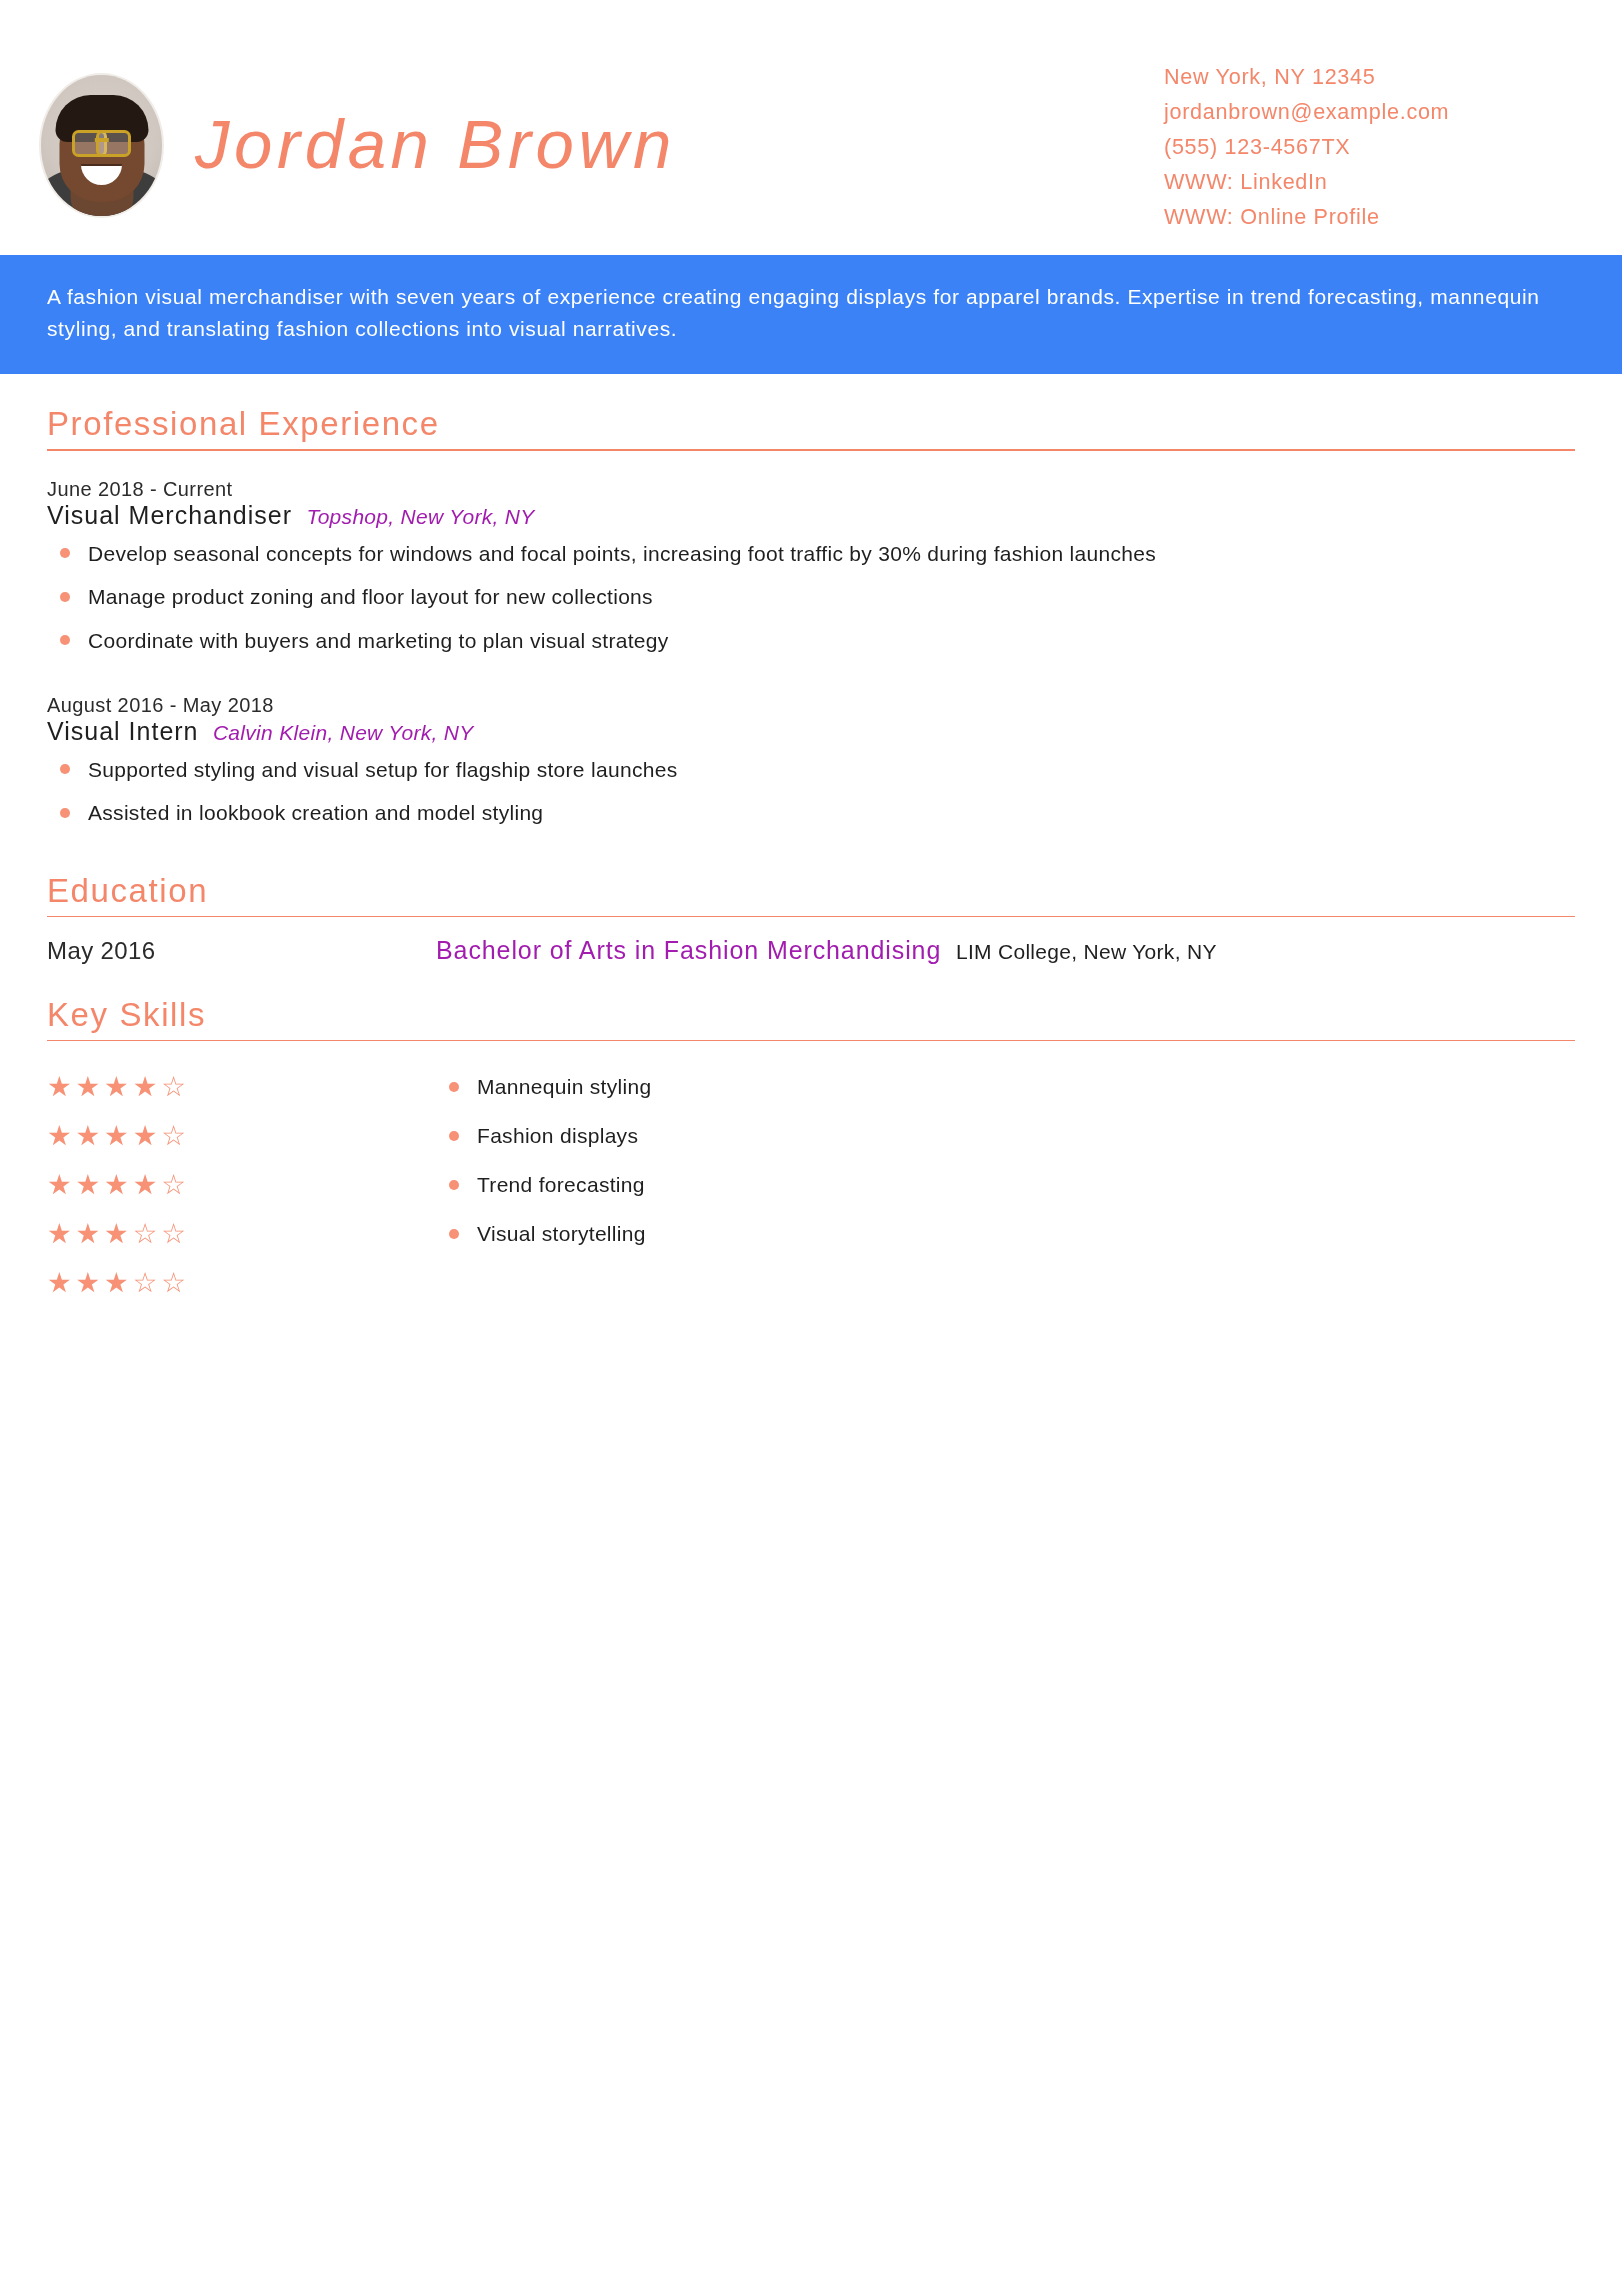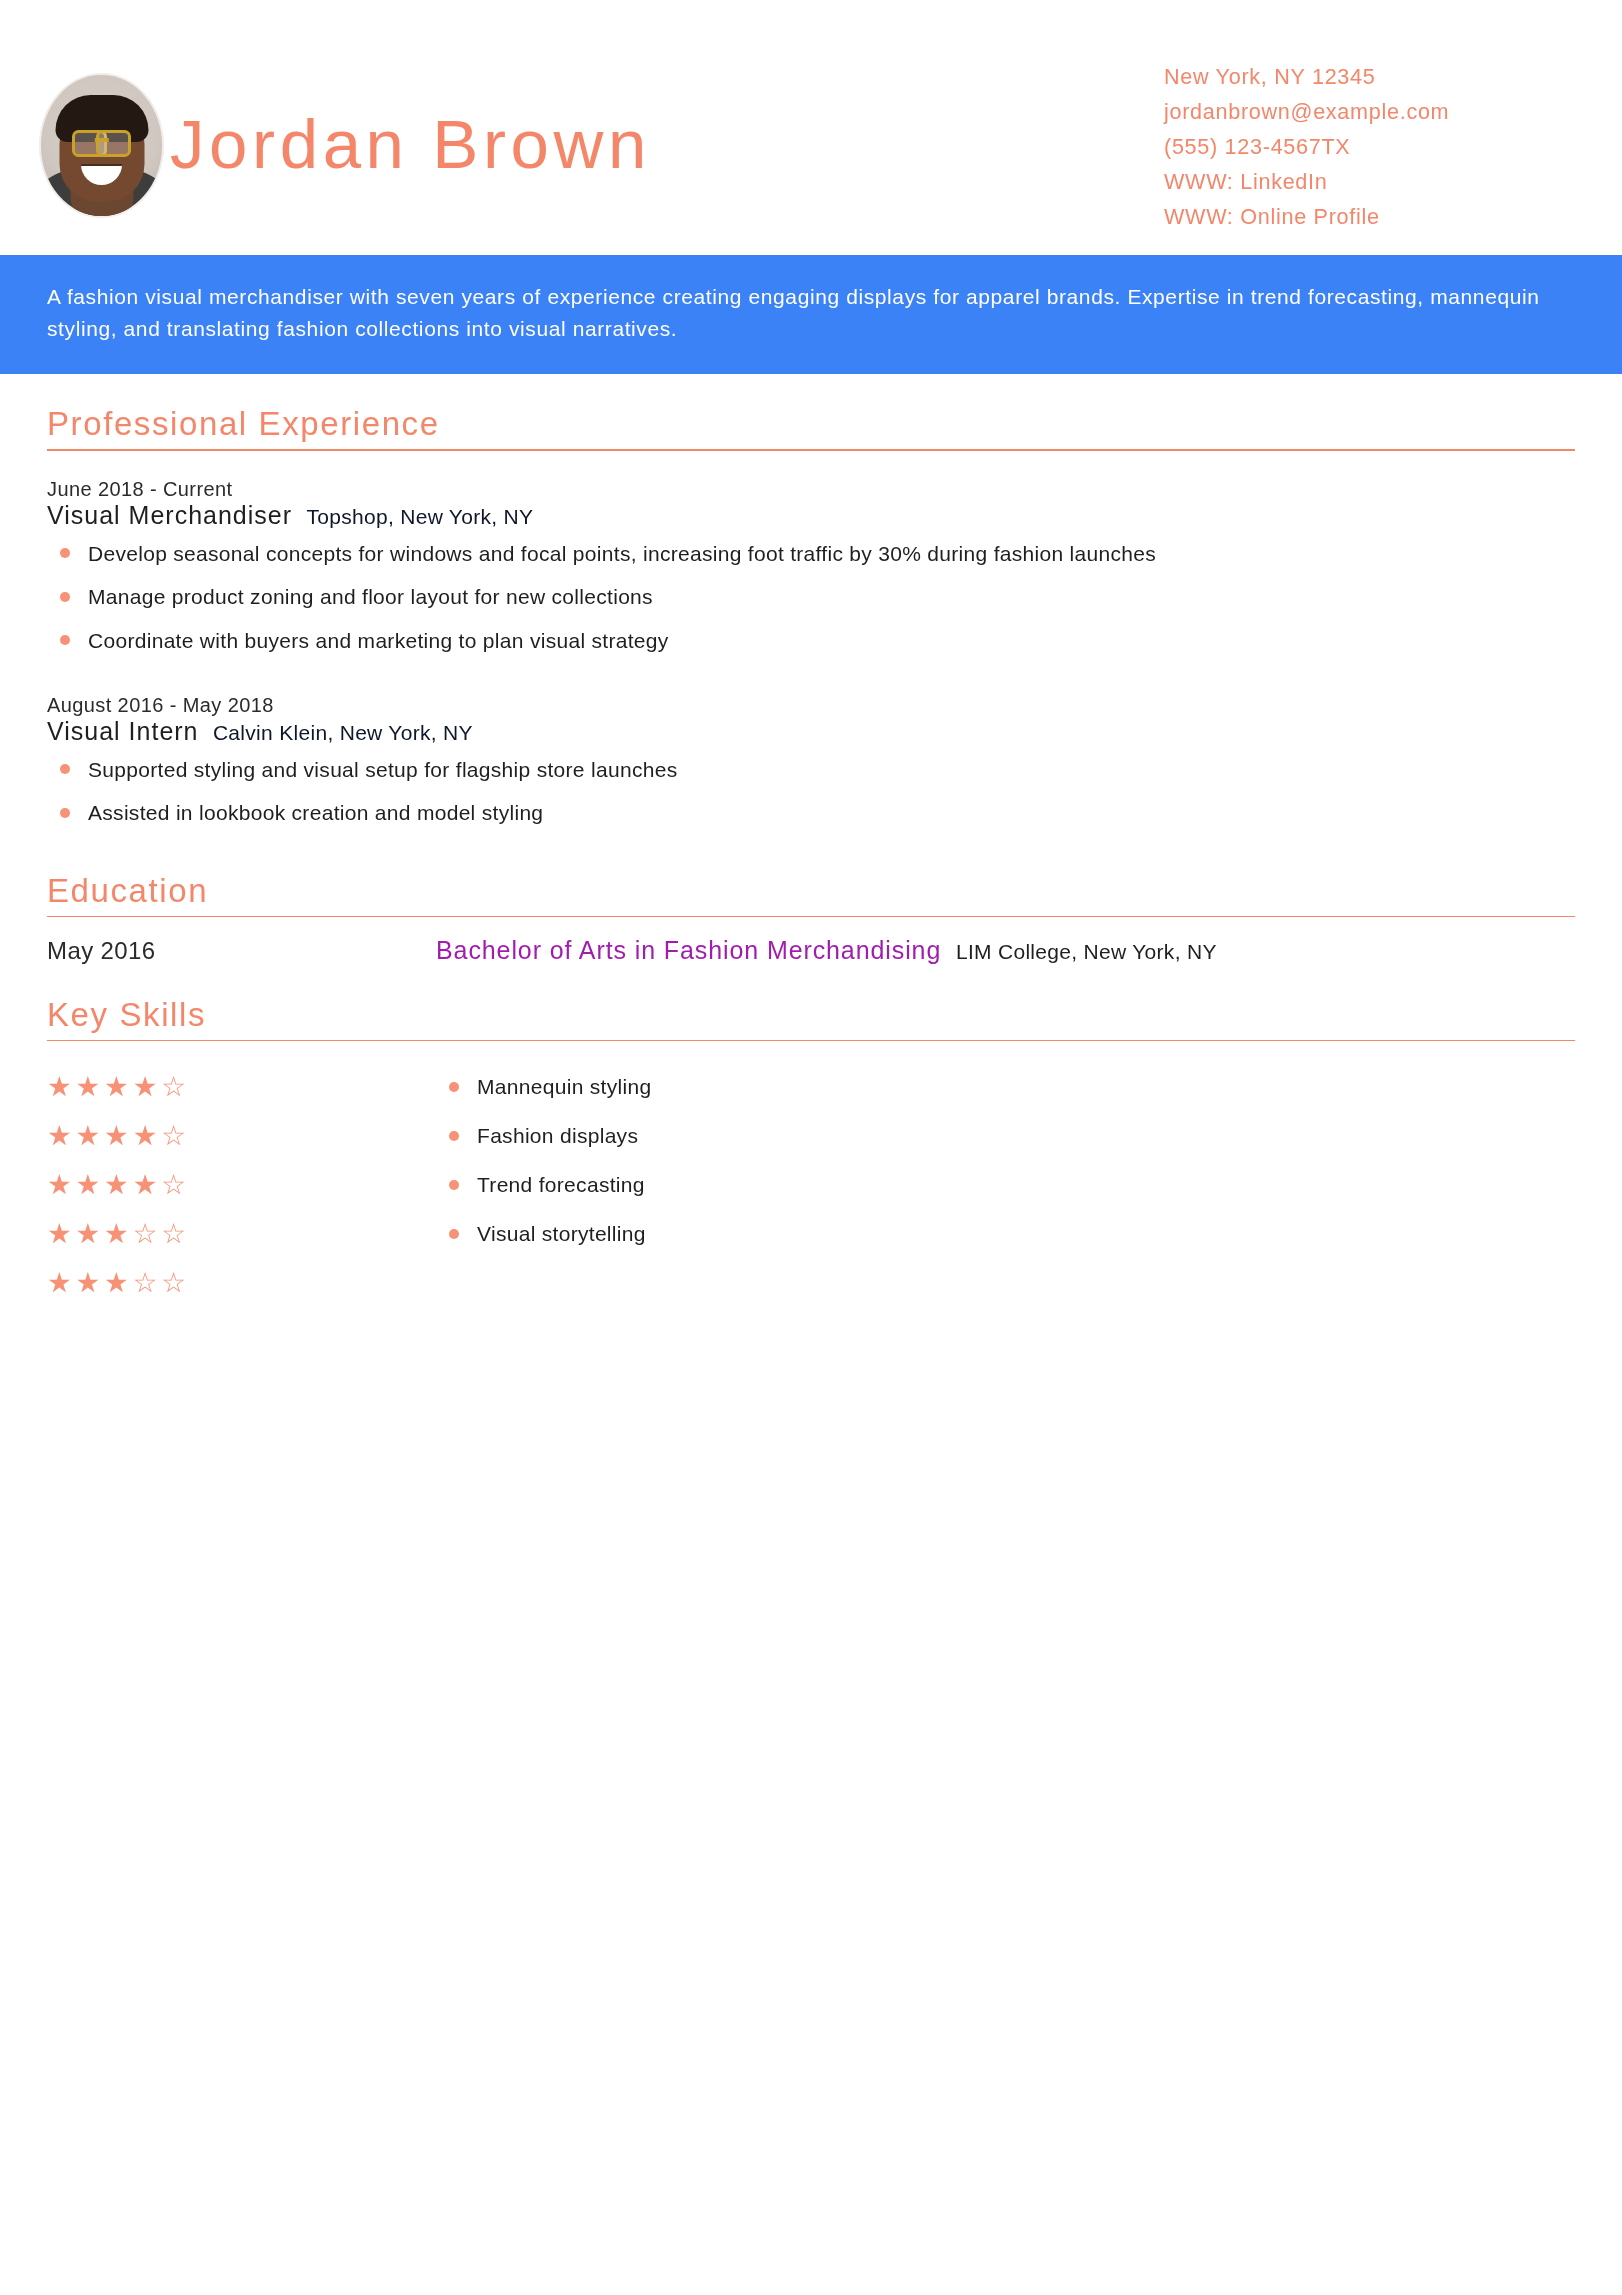--- a/index.html
+++ b/index.html
@@ -81,21 +81,22 @@
     width:14.4px; height:3.3px; background:#c9a227;
   }
   .av-smile {
     position:absolute; top:61%; left:50%; transform:translateX(-50%);
     width:41px; height:19.6px; background:#ffffff; border-radius:0 0 26px 26px;
     border-top: 2.6px solid #4a2c1c;
   }
 
   .name-block {
     flex: 1;
-    padding-left: 6px;
+    padding-left: 31px;
+    font-style: italic;
   }
   .name {
     font-size: 69px;
     letter-spacing: 4.6px;
     color: #f4866a;
     font-weight: 400;
     line-height: 1.05;
     white-space: nowrap;
   }
   .contact {
@@ -168,21 +169,22 @@
     gap: 14.4px;
     margin-bottom: 7.9px;
   }
   .job-title {
     font-size: 25px;
     letter-spacing: 1px;
     color: #1f1f1f;
   }
   .job-company {
     font-size: 21px;
-    color: #0f172a;
+    font-style: italic;
+    color: #a21caf;
     letter-spacing: 0.3px;
   }
   ul.bullets {
     list-style: none;
     margin: 0;
     padding: 0;
   }
   ul.bullets li {
     position: relative;
     padding-left: 41px;

